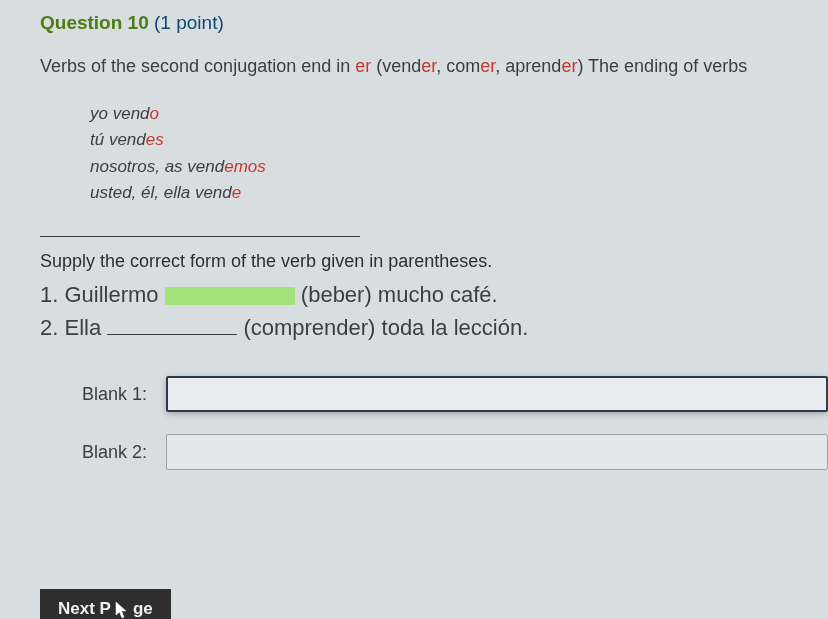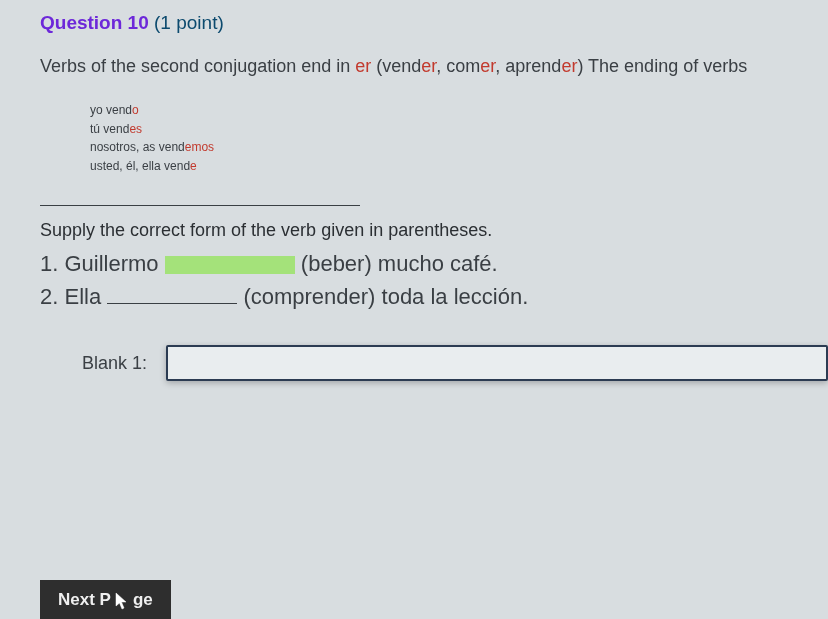--- a/index.html
+++ b/index.html
@@ -10,26 +10,26 @@
       width: 828px;
       height: 619px;
       overflow: hidden;
       padding: 12px 0 0 40px;
       position: relative;
     }
     .question-header {
       font-size: 19px;
       margin-bottom: 22px;
     }
-    .question-number { font-weight: bold; color: #6d28d9; }
+    .question-number { font-weight: bold; color: #4d7c0f; }
     .question-points { font-weight: normal; color: #0c4a6e; }
     .intro-line { font-size: 18px; color: #3a3f44; margin-bottom: 24px; white-space: nowrap; }
     .red-accent { color: #c23a2e; }
     .conjugation-list { margin-left: 50px; margin-bottom: 30px; }
-    .conj-row { font-size: 12px; color: #3a3f44; line-height: 1.55; }
+    .conj-row { font-size: 17px; color: #3a3f44; line-height: 1.55; font-style: italic; }
     .conj-row .ending { color: #c23a2e; }
     .divider {
       border: none;
       border-bottom: 1.5px solid #3a3f44;
       width: 320px;
       margin: 0 0 14px 0;
     }
     .instruction { font-size: 18px; font-weight: normal; color: #2b2f33; margin-bottom: 6px; }
     .prompt-line { font-size: 22px; color: #3a3f44; line-height: 1.5; }
     .blank-green {
@@ -71,21 +71,21 @@
       left: 40px;
       display: flex;
       gap: 14px;
     }
     .nav-btn {
       background: #2e2e2e;
       color: #efefef;
       font-size: 17px;
       font-weight: bold;
       border: none;
-      padding: 10px 18px 9px 18px;
+      padding: 10px 18px 0 18px;
       cursor: pointer;
       font-family: inherit;
       display: flex;
       align-items: center;
       gap: 4px;
     }
     .cursor-icon {
       display: inline-block;
       position: relative;
       top: 1px;
@@ -120,20 +120,24 @@
 </div>
 <div class="prompt-line">
   <span>2. Ella </span><span class="blank-underline"></span><span> (comprender) toda la lección.</span>
 </div>
 
 <div class="answer-section">
   <div class="answer-row">
     <div class="answer-label">Blank 1:</div>
     <input type="text" class="answer-input" value="" style="">
   </div>
+  <div class="answer-row">
+    <div class="answer-label">Blank 2:</div>
+    <input type="text" class="answer-input secondary" value="" style="">
+  </div>
 </div>
 
 <div class="nav-buttons">
   <button class="nav-btn">
     <span>Next P</span>
       <span class="cursor-icon">
         <svg width="14" height="18" viewBox="0 0 14 18">
           <path d="M1 1 L1 14 L4.5 11 L7 17 L9 16 L6.5 10 L11 10 Z" fill="#ffffff" stroke="#ffffff" stroke-width="0.5"></path>
         </svg>
       </span>

